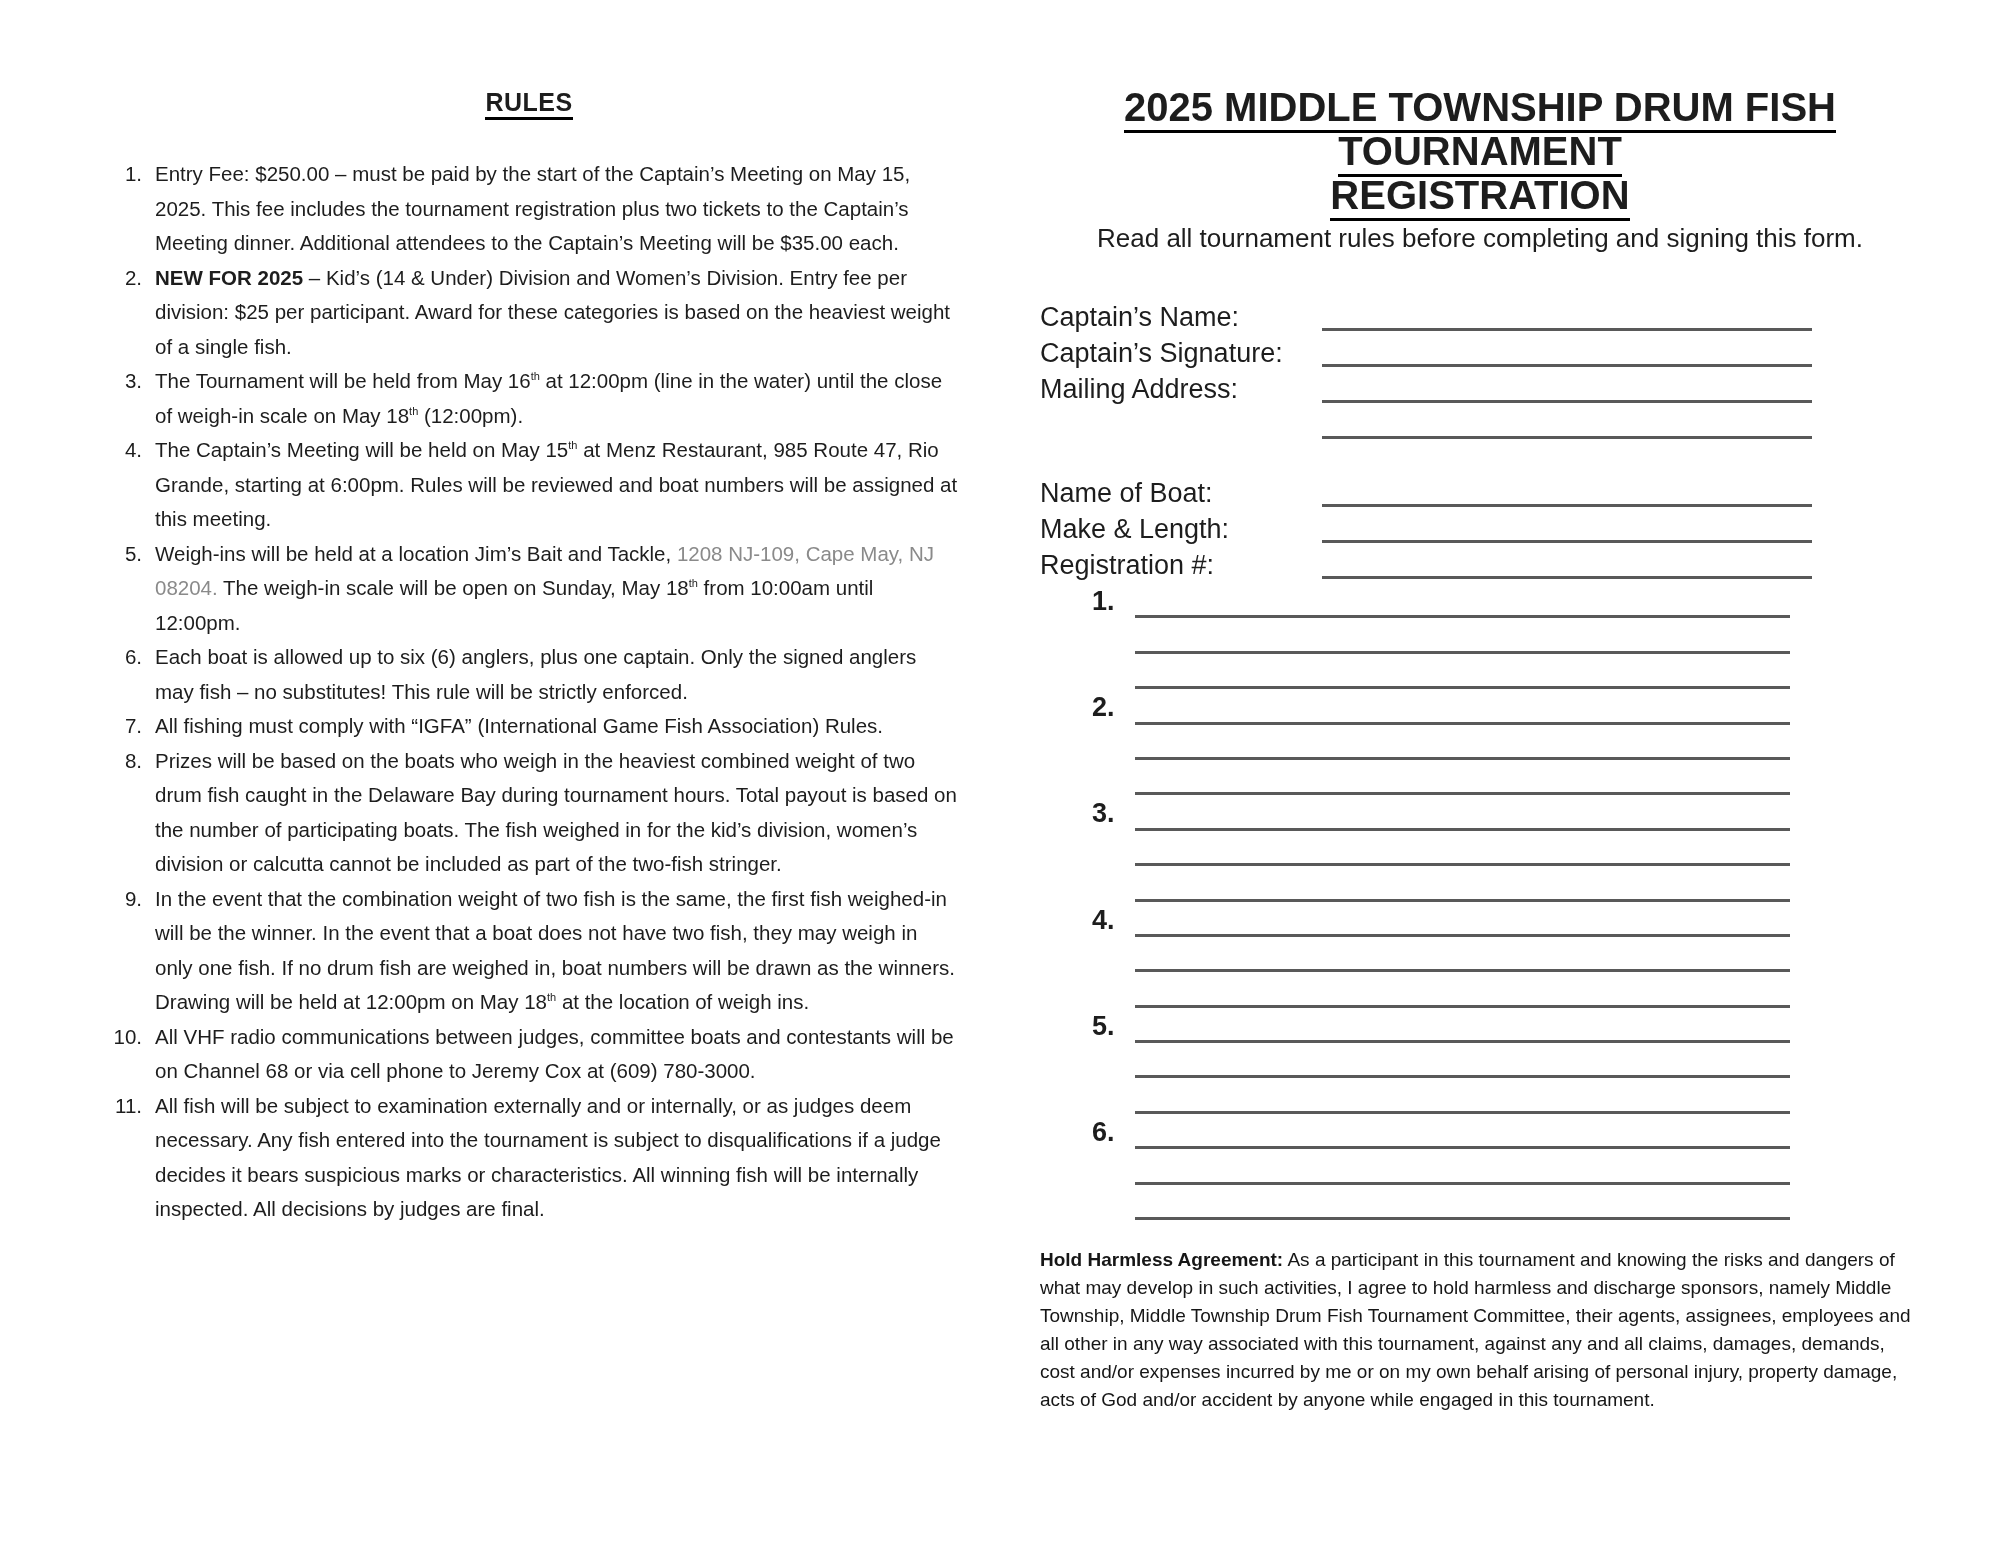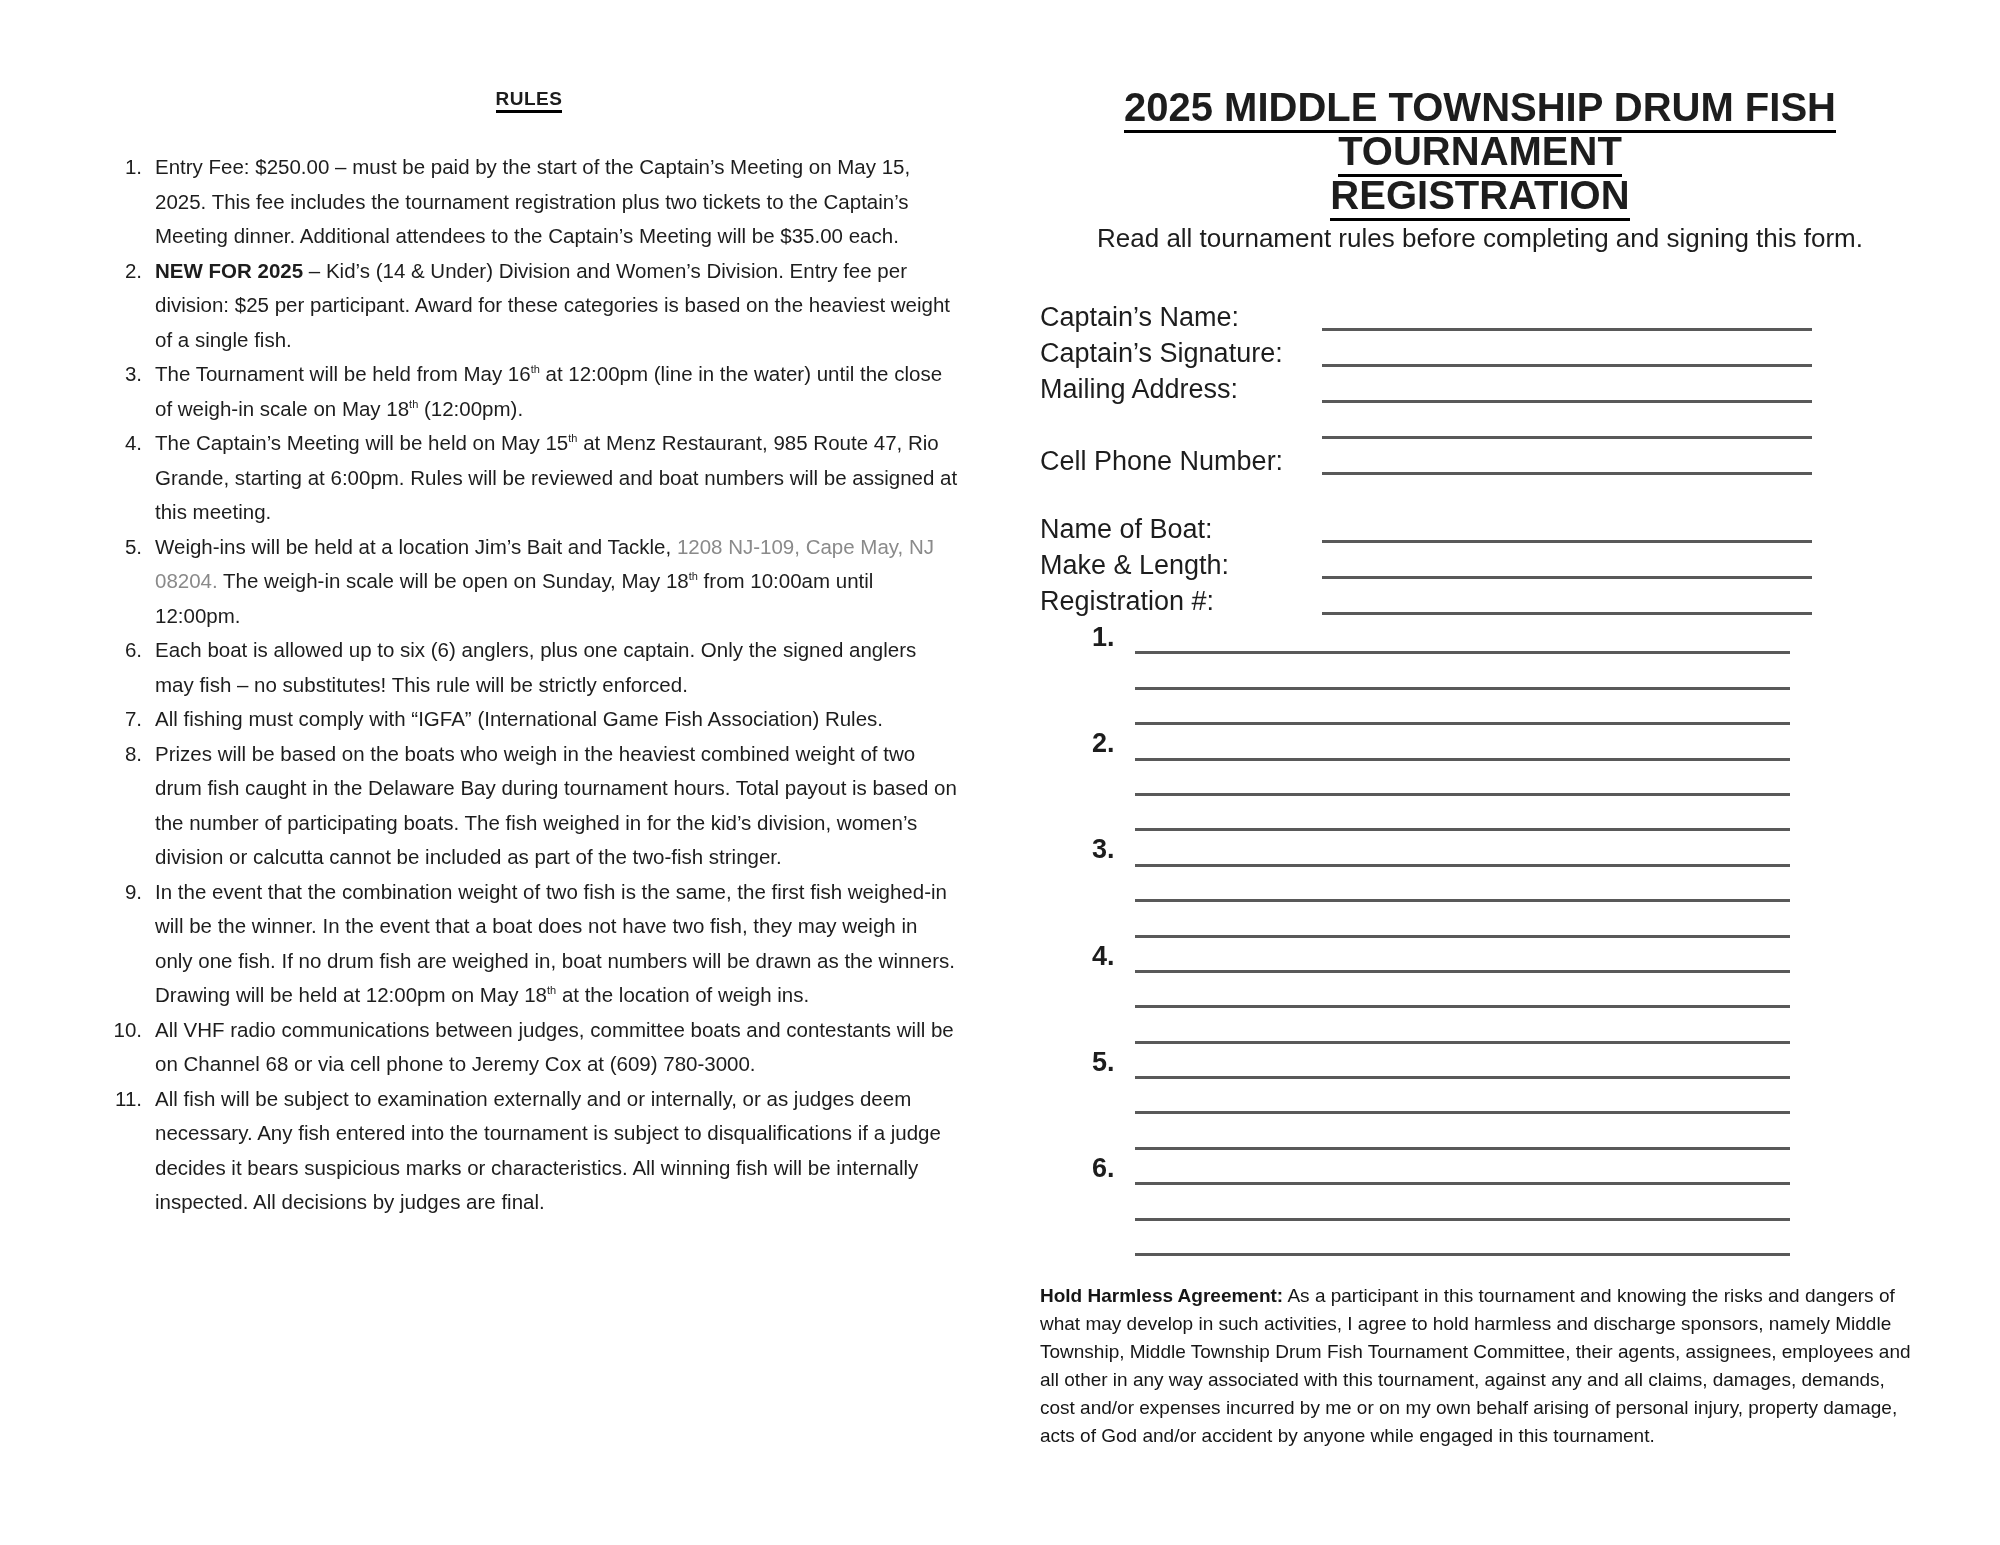--- a/index.html
+++ b/index.html
@@ -7,21 +7,21 @@
     position:relative;
     width:2000px;height:1545px;
     background:#ffffff;
     font-family:"Liberation Sans", sans-serif;
     color:#1d1d1d;
     overflow:hidden;
   }
   
   .col-left{position:absolute;left:100px;top:88px;width:858px;}
   .rules-title-wrap{text-align:center;margin-bottom:40px;}
-  .rules-title{font-weight:bold;font-size:19px;letter-spacing:.5px;}
+  .rules-title{font-weight:bold;font-size:25px;letter-spacing:.5px;}
   .u{border-bottom:3px solid #000;padding-bottom:1px;}
   .rule-item{display:flex;font-size:20.5px;line-height:34.5px;}
   .rule-num{width:42px;text-align:right;flex:none;}
   .rule-text{margin-left:13px;flex:1;}
   .b{font-weight:bold;}
   .gray{color:#8a8a8a;}
   .sup{font-size:11px;vertical-align:super;line-height:0;}
   
   .col-right{position:absolute;left:1040px;top:85px;width:880px;}
   .reg-title-wrap{text-align:center;font-size:40px;font-weight:bold;line-height:44px;}
@@ -114,24 +114,20 @@
           <div class="fline"></div>
         </div>
         <div class="frow">
           <div class="flabel">Mailing Address:</div>
           <div class="fline"></div>
         </div>
         <div class="frow">
           <div class="flabel"></div>
           <div class="fline"></div>
         </div>
-        <div class="frow">
-          <div class="flabel">Cell Phone Number:</div>
-          <div class="fline"></div>
-        </div>
         <div class="fspacer"></div>
         <div class="frow">
           <div class="flabel">Name of Boat:</div>
           <div class="fline"></div>
         </div>
         <div class="frow">
           <div class="flabel">Make &amp; Length:</div>
           <div class="fline"></div>
         </div>
         <div class="frow">

